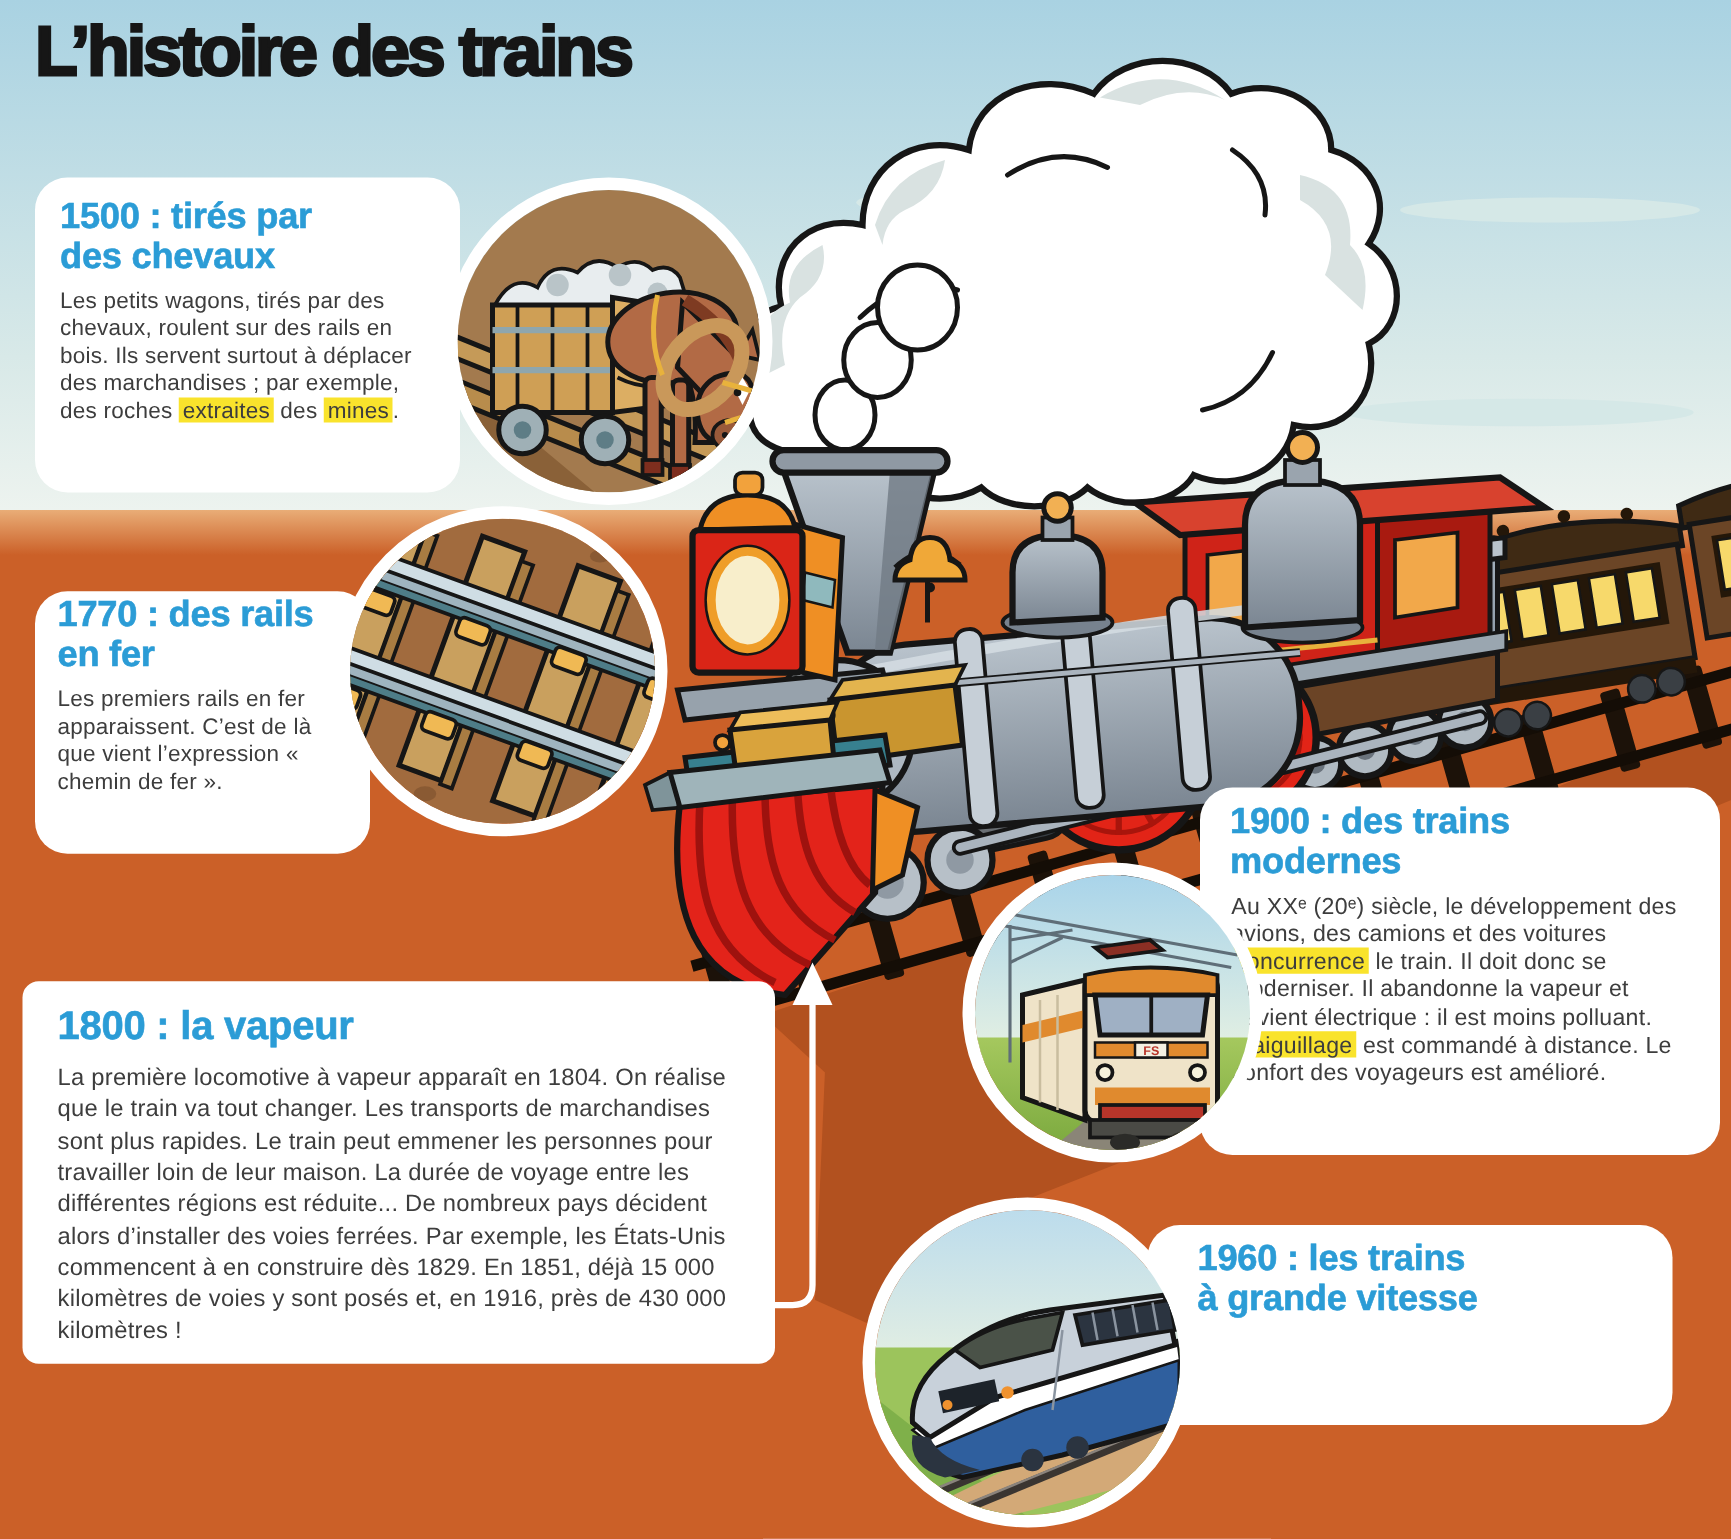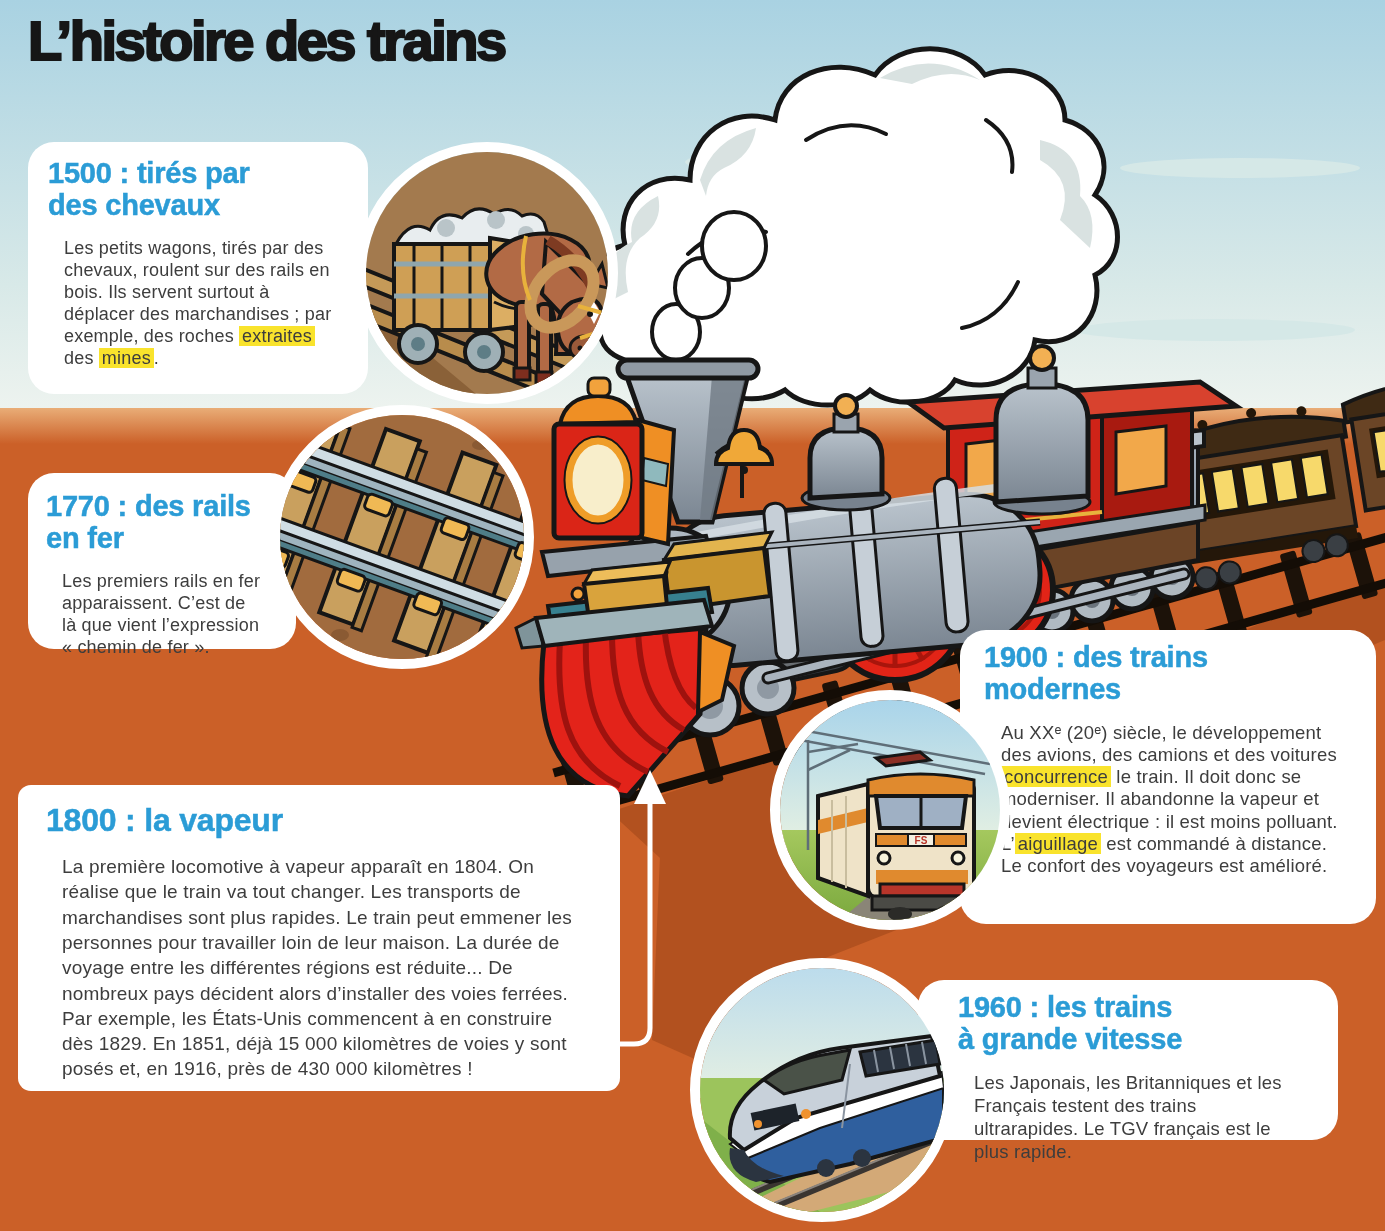--- a/index.html
+++ b/index.html
@@ -5,24 +5,24 @@
   html,body{margin:0;padding:0;}
   #page{position:relative;width:1385px;height:1231px;overflow:hidden;
         font-family:"Liberation Sans",sans-serif;background:#cb6028;}
   #scene{position:absolute;left:0;top:0;z-index:0;}
   #title{position:absolute;left:28px;top:8px;z-index:1;margin:0;
          font-size:56px;font-weight:700;color:#161616;letter-spacing:-2.5px;
          -webkit-text-stroke:2.2px #161616;}
   .card{position:absolute;background:#fff;border-radius:26px;box-sizing:border-box;z-index:2;}
   .card h2{margin:0 0 8px 0;font-size:29px;line-height:1.1;color:#2b9cd6;font-weight:700;
            white-space:pre-line;-webkit-text-stroke:0.5px #2b9cd6;letter-spacing:-0.2px;}
-  .card p{margin:16px;font-size:18px;line-height:1.22;color:#3d3d3d;letter-spacing:0.2px;}
+  .card p{margin:0;font-size:18px;line-height:1.22;color:#3d3d3d;letter-spacing:0.2px;}
   .hl{background:#f9e32c;padding:0 3px;}
   #card-1500{left:28px;top:142px;width:340px;height:252px;padding:16px 20px;}
-  #card-1770{left:28px;top:473px;width:268px;height:176px;padding:18px 18px;}
+  #card-1770{left:28px;top:473px;width:268px;height:210px;padding:4px 18px;}
   #card-1800{left:18px;top:785px;width:602px;height:306px;padding:18px 28px 14px 28px;border-radius:13px;}
   #card-1800 h2{font-size:32px;margin-bottom:12px;}
   #card-1800 p{font-size:19px;line-height:1.33;}
   #card-1900{left:960px;top:630px;width:416px;height:294px;padding:12px 20px 12px 24px;}
   #card-1900 p{font-size:18.5px;line-height:1.2;}
   #card-1960{left:918px;top:980px;width:420px;height:160px;padding:12px 16px 28px 40px;}
   #card-1960 p{font-size:18.5px;line-height:1.24;}
   .float-spacer{float:left;width:1px;height:240px;
                 shape-outside:circle(130px at -94px 96px);shape-margin:8px;}
   .circle{position:absolute;border-radius:50%;border:10px solid #fff;
@@ -326,21 +326,20 @@
 
   <section class="card" id="card-1900">
     <h2>1900 : des trains
 modernes</h2>
     <p><span class="float-spacer"></span><span>Au XXᵉ (20ᵉ) siècle, le développement des avions, des camions et des voitures </span><span class="hl">concurrence</span><span> le train. Il doit donc se moderniser. Il abandonne la vapeur et devient électrique : il est moins polluant. L’</span><span class="hl">aiguillage</span><span> est commandé à distance. Le confort des voyageurs est amélioré.</span></p>
   </section>
 
   <section class="card" id="card-1960">
     <h2>1960 : les trains
 à grande vitesse</h2>
-    <p><span>Les Japonais, les Britanniques et les Français testent des trains ultrarapides. Le TGV français est le plus rapide.</span></p>
   </section>
 
   <div class="circle" id="circle-horse">
     <svg viewBox="0 0 242 242">
       <rect width="242" height="242" fill="#a37a4e"></rect>
       <path d="M 0 150 L 110 242 L 0 242 Z" fill="#8a6138"></path>
       <g transform="rotate(22 120 190)">
         <rect x="-40" y="168" width="320" height="16" fill="#c59a58" stroke="#161616" stroke-width="4"></rect>
         <rect x="-40" y="200" width="320" height="16" fill="#b88c4c" stroke="#161616" stroke-width="4"></rect>
       </g>

